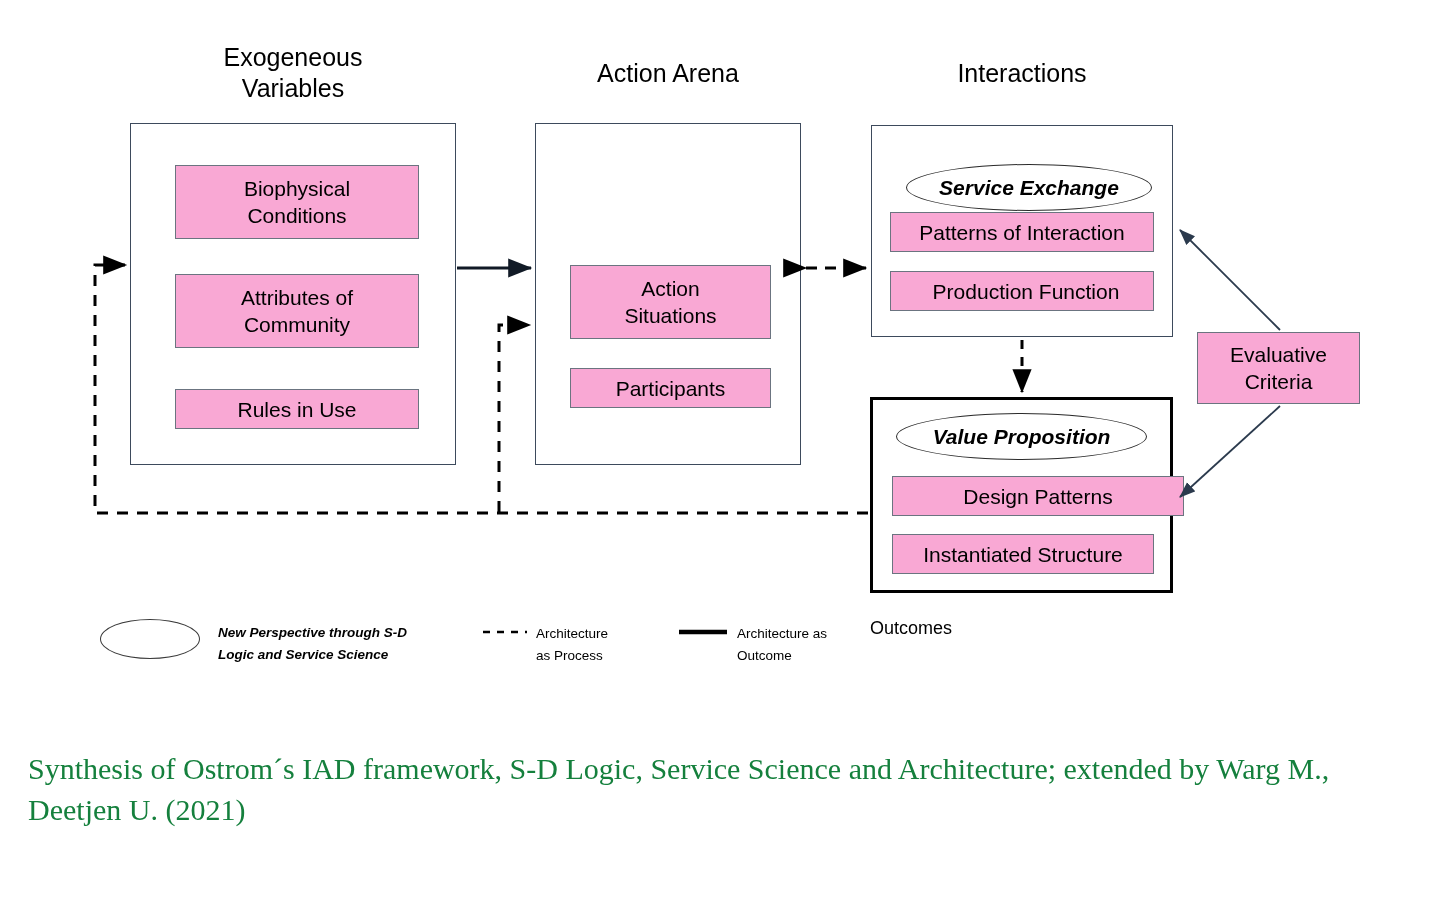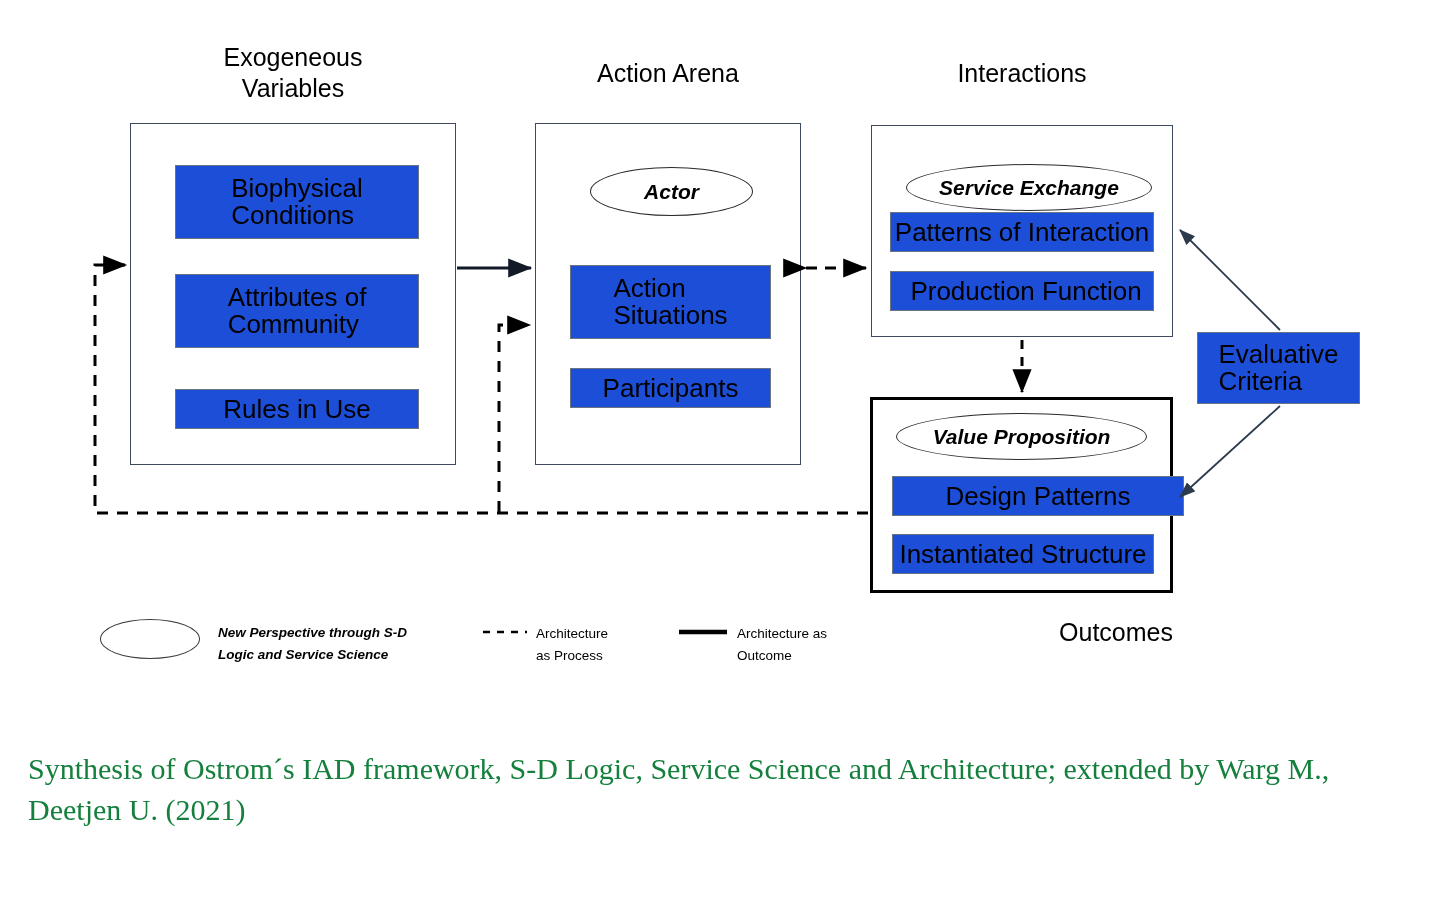--- a/index.html
+++ b/index.html
@@ -41,26 +41,27 @@
     box-sizing: border-box;
     background: #ffffff;
     border: 1.6px solid #3d4a5c;
   }
   .group-box.thick {
     border: 3.2px solid #000000;
   }
   .sub-box {
     position: absolute;
     box-sizing: border-box;
-    background: #1d4ed8;
+    background: #f9a8d4;
     border: 1.4px solid #6b7480;
     display: flex;
     align-items: center;
     justify-content: center;
-    font-size: 26px;
+    text-align: center;
+    font-size: 21px;
     line-height: 27px;
     white-space: pre-line;
   }
   .ellipse-node {
     position: absolute;
     box-sizing: border-box;
     background: #ffffff;
     border: 1.4px solid #2b2b2b;
     border-radius: 50%;
     display: flex;
@@ -95,43 +96,42 @@
     left: 28px;
     top: 748px;
     width: 1390px;
     font-family: "Liberation Serif", serif;
     font-size: 30px;
     line-height: 41px;
     color: #15803d;
   }
   .outcomes-label {
     position: absolute;
-    text-align: right;
-    font-size: 25px;
+    text-align: left;
+    font-size: 18px;
   }
 </style>
 </head>
 <body>
 
 <div id="stage">
 
   <div class="col-title" style="left:130px; top:42px; width:326px;">Exogeneous
 Variables</div>
   <div class="col-title" style="left:535px; top:58px; width:266px;">Action Arena</div>
   <div class="col-title" style="left:871px; top:58px; width:302px;">Interactions</div>
 
   <div class="group-box" style="left:130px; top:123px; width:326px; height:342px;"></div>
   <div class="sub-box" style="left:175px; top:165px; width:244px; height:74px;">Biophysical
 Conditions</div>
   <div class="sub-box" style="left:175px; top:274px; width:244px; height:74px;">Attributes of
 Community</div>
   <div class="sub-box" style="left:175px; top:389px; width:244px; height:40px;">Rules in Use</div>
 
   <div class="group-box" style="left:535px; top:123px; width:266px; height:342px;"></div>
-  <div class="ellipse-node" style="left:590px; top:167px; width:163px; height:49px;">Actor</div>
   <div class="sub-box" style="left:570px; top:265px; width:201px; height:74px;">Action
 Situations</div>
   <div class="sub-box" style="left:570px; top:368px; width:201px; height:40px;">Participants</div>
 
   <div class="group-box" style="left:871px; top:125px; width:302px; height:212px;"></div>
   <div class="ellipse-node" style="left:906px; top:164px; width:246px; height:47px;">Service Exchange</div>
   <div class="sub-box" style="left:890px; top:212px; width:264px; height:40px;">Patterns of Interaction</div>
   <div class="sub-box" style="left:890px; top:271px; width:264px; height:40px;padding-left:8px;">Production Function</div>
 
   <div class="group-box thick" style="left:870px; top:397px; width:303px; height:196px;"></div>

